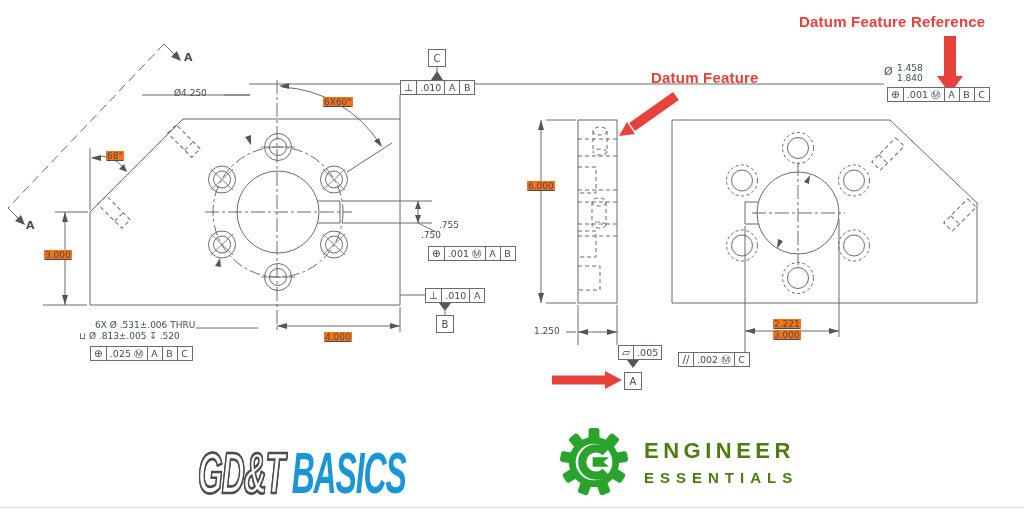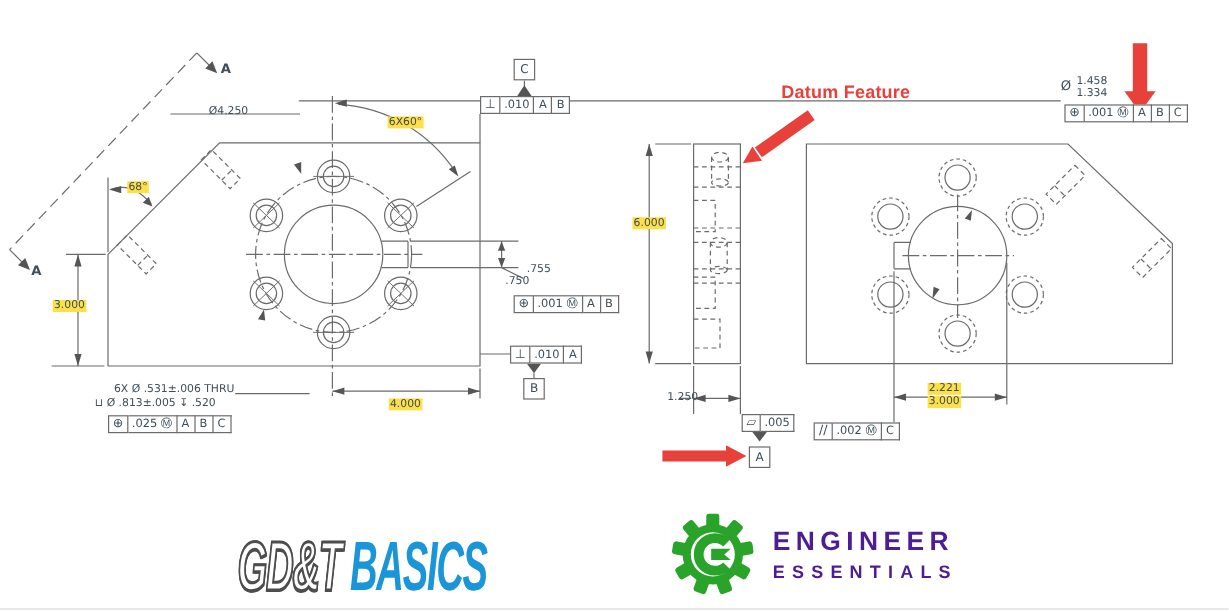--- a/index.html
+++ b/index.html
@@ -1,35 +1,35 @@
 <!DOCTYPE html>
 <html><head>
 <meta charset="utf-8">
 <style>
   html,body{margin:0;padding:0;background:#fff;}
   #page{position:relative;width:1024px;height:510px;background:#fff;overflow:hidden;
         font-family:"DejaVu Sans",sans-serif;}
   #linework{position:absolute;left:0;top:0;z-index:1;}
   .t{position:absolute;z-index:3;font:9px/1.15 "DejaVu Sans",sans-serif;color:#3f4e58;white-space:nowrap;}
-  .bg{background:#fde047;padding:0 1px;}
+  .bg{background:#f97316;padding:0 1px;text-decoration:underline;}
   .sec{font-size:11px;font-weight:bold;color:#3f4e58;}
   .flag{position:absolute;z-index:3;width:16px;height:16px;border:1px solid #6b6b6b;background:#fff;
         display:flex;align-items:center;justify-content:center;font-size:10px;color:#3f4e58;}
   .fcf{position:absolute;z-index:3;display:flex;background:#fff;}
   .fc{border:1px solid #6b6b6b;border-left:none;padding:0 3px;font:9.5px/13px "DejaVu Sans",sans-serif;
       color:#3f4e58;min-width:8px;text-align:center;}
   .fc:first-child{border-left:1px solid #6b6b6b;font-size:10.5px;}
   .red-label{position:absolute;z-index:4;font:bold 15px "Liberation Sans",sans-serif;color:#e8413c;white-space:nowrap;letter-spacing:.2px;}
   #gdt-logo{position:absolute;z-index:3;left:198px;top:444px;font:bold italic 58px/1 "Liberation Sans",sans-serif;
             font-style:italic;transform:scale(0.55,1);transform-origin:left top;white-space:nowrap;letter-spacing:-2px;}
   #gdt-logo .outline{color:#fff;-webkit-text-stroke:2.5px #4d4d4d;
      text-shadow:-1px -1px 0 #4d4d4d,1px -1px 0 #4d4d4d,-1px 1px 0 #4d4d4d,1px 1px 0 #4d4d4d;}
   #gdt-logo .blue{color:#1a96d8;margin-left:14px;-webkit-text-stroke:0;text-shadow:none;}
   #ee-logo{position:absolute;z-index:3;left:560px;top:428px;display:flex;align-items:center;}
-  #ee-text{margin-left:16px;color:#4c1d95;}
+  #ee-text{margin-left:16px;color:#4d7c0f;}
   #ee-line1{font:bold 22px/1 "Liberation Sans",sans-serif;letter-spacing:4.5px;}
   #ee-line2{font:bold 15px/1 "Liberation Sans",sans-serif;letter-spacing:6px;margin-top:8px;}
   #bottom-rule{position:absolute;left:0;top:507px;width:1024px;height:1px;background:#d9d9d9;}
 </style>
 </head>
 <body>
 
 <div id="page">
 
 <svg id="linework" width="1024" height="510" viewBox="0 0 1024 510">
@@ -179,27 +179,27 @@
 <div class="t bg" style="left:323px;top:97px">6X60°</div>
 <div class="t bg" style="left:106px;top:151px">68°</div>
 <div class="t bg" style="left:44px;top:250px">3.000</div>
 <div class="t bg" style="left:324px;top:332px">4.000</div>
 <div class="t" style="left:439px;top:220px">.755</div>
 <div class="t" style="left:421px;top:230px">.750</div>
 <div class="t" style="left:95px;top:320px">6X Ø .531±.006 THRU</div>
 <div class="t" style="left:79px;top:331px">⊔ Ø .813±.005  ↧ .520</div>
 
 <div class="t bg" style="left:527px;top:181px">6.000</div>
-<div class="t" style="left:556px;top:326px">1.250</div>
+<div class="t" style="left:534px;top:326px">1.250</div>
 
 <div class="t bg" style="left:773px;top:319px">2.221</div>
 <div class="t bg" style="left:773px;top:330px">3.000</div>
 <div class="t" style="left:884px;top:66px;font-size:11px">Ø</div>
 <div class="t" style="left:897px;top:63px">1.458</div>
-<div class="t" style="left:897px;top:73px">1.334</div>
+<div class="t" style="left:897px;top:73px">1.840</div>
 
 <div class="flag" style="left:428px;top:49px">C</div>
 <div class="flag" style="left:436px;top:315px">B</div>
 <div class="flag" style="left:624px;top:372px">A</div>
 
 <div class="fcf" style="left:400px;top:80px">
   <span class="fc">⊥</span>
   <span class="fc">.010</span>
   <span class="fc">A</span>
   <span class="fc">B</span>
@@ -232,20 +232,21 @@
   <span class="fc">C</span>
 </div>
 <div class="fcf" style="left:887px;top:87px">
   <span class="fc">⊕</span>
   <span class="fc">.001 Ⓜ</span>
   <span class="fc">A</span>
   <span class="fc">B</span>
   <span class="fc">C</span>
 </div>
 
+<div class="red-label" style="left:799px;top:13px">Datum Feature Reference</div>
 <div class="red-label" style="left:651px;top:69px">Datum Feature</div>
 
 <div id="gdt-logo">
   <span class="outline">GD&amp;T</span><span class="blue">BASICS</span>
 </div>
 
 <div id="ee-logo">
   <svg width="68" height="68" viewBox="0 0 100 100">
     <g fill="#29a329">
       <g>

